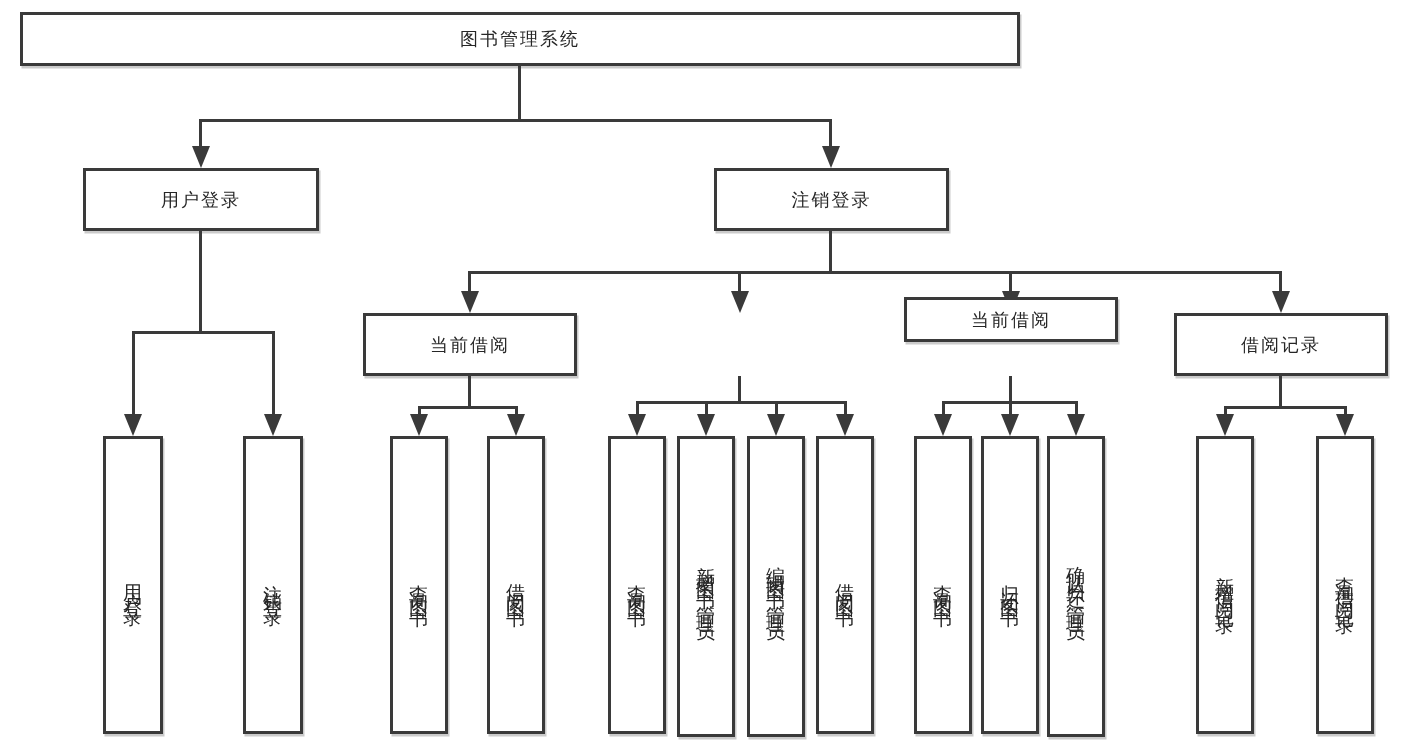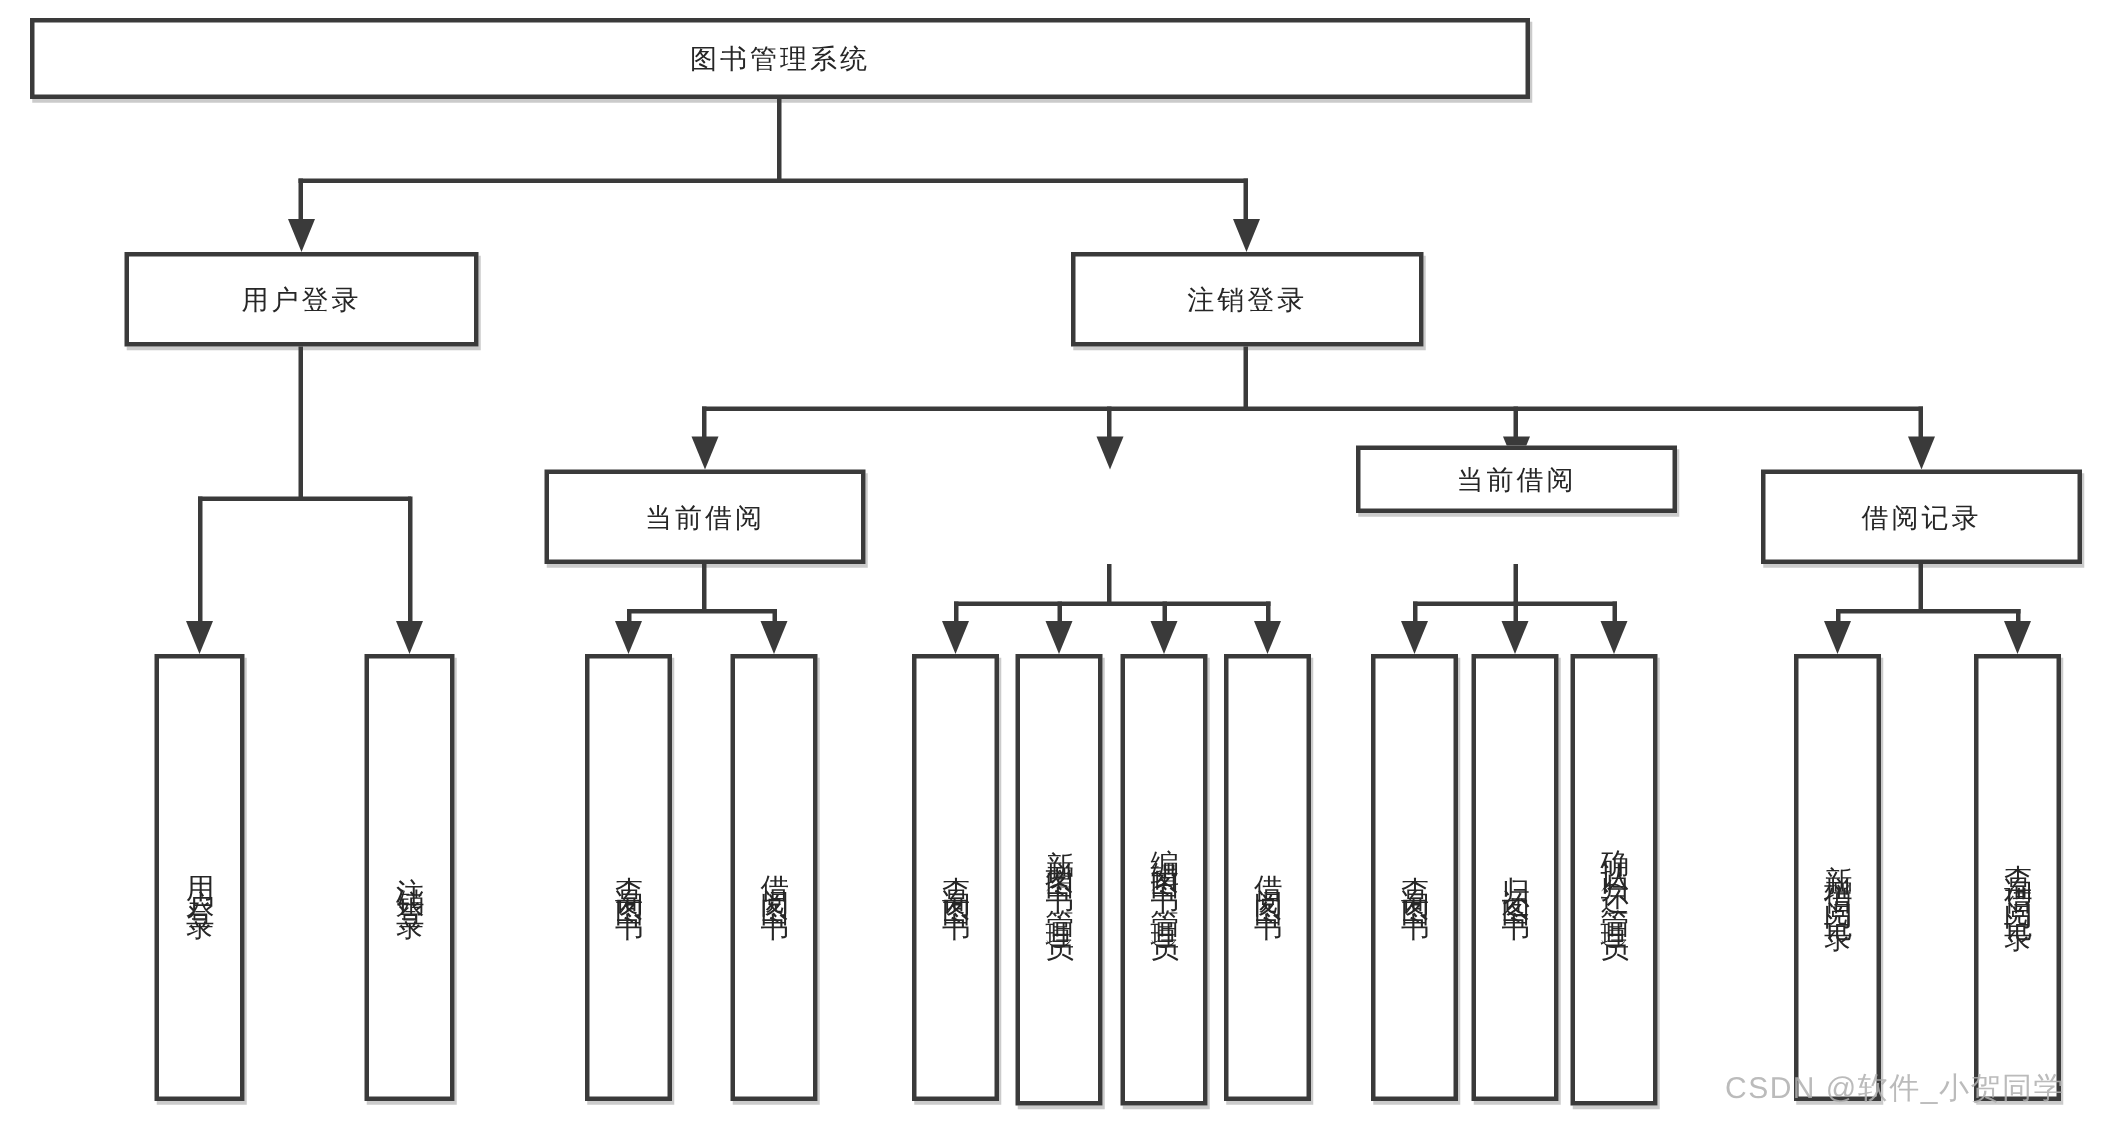--- a/index.html
+++ b/index.html
@@ -159,15 +159,14 @@
     <span class="v-label">确认归还（管理员）</span>
   </div>
 
   <div class="box" style="left:1196px;top:436px;width:58px;height:298px;">
     <span class="v-label">新增借阅记录</span>
   </div>
   <div class="box" style="left:1316px;top:436px;width:58px;height:298px;">
     <span class="v-label">查询借阅记录</span>
   </div>
 
-  <div class="watermark">CSDN @软件_小贺同学</div>
 
 </div>
 
 </body></html>

